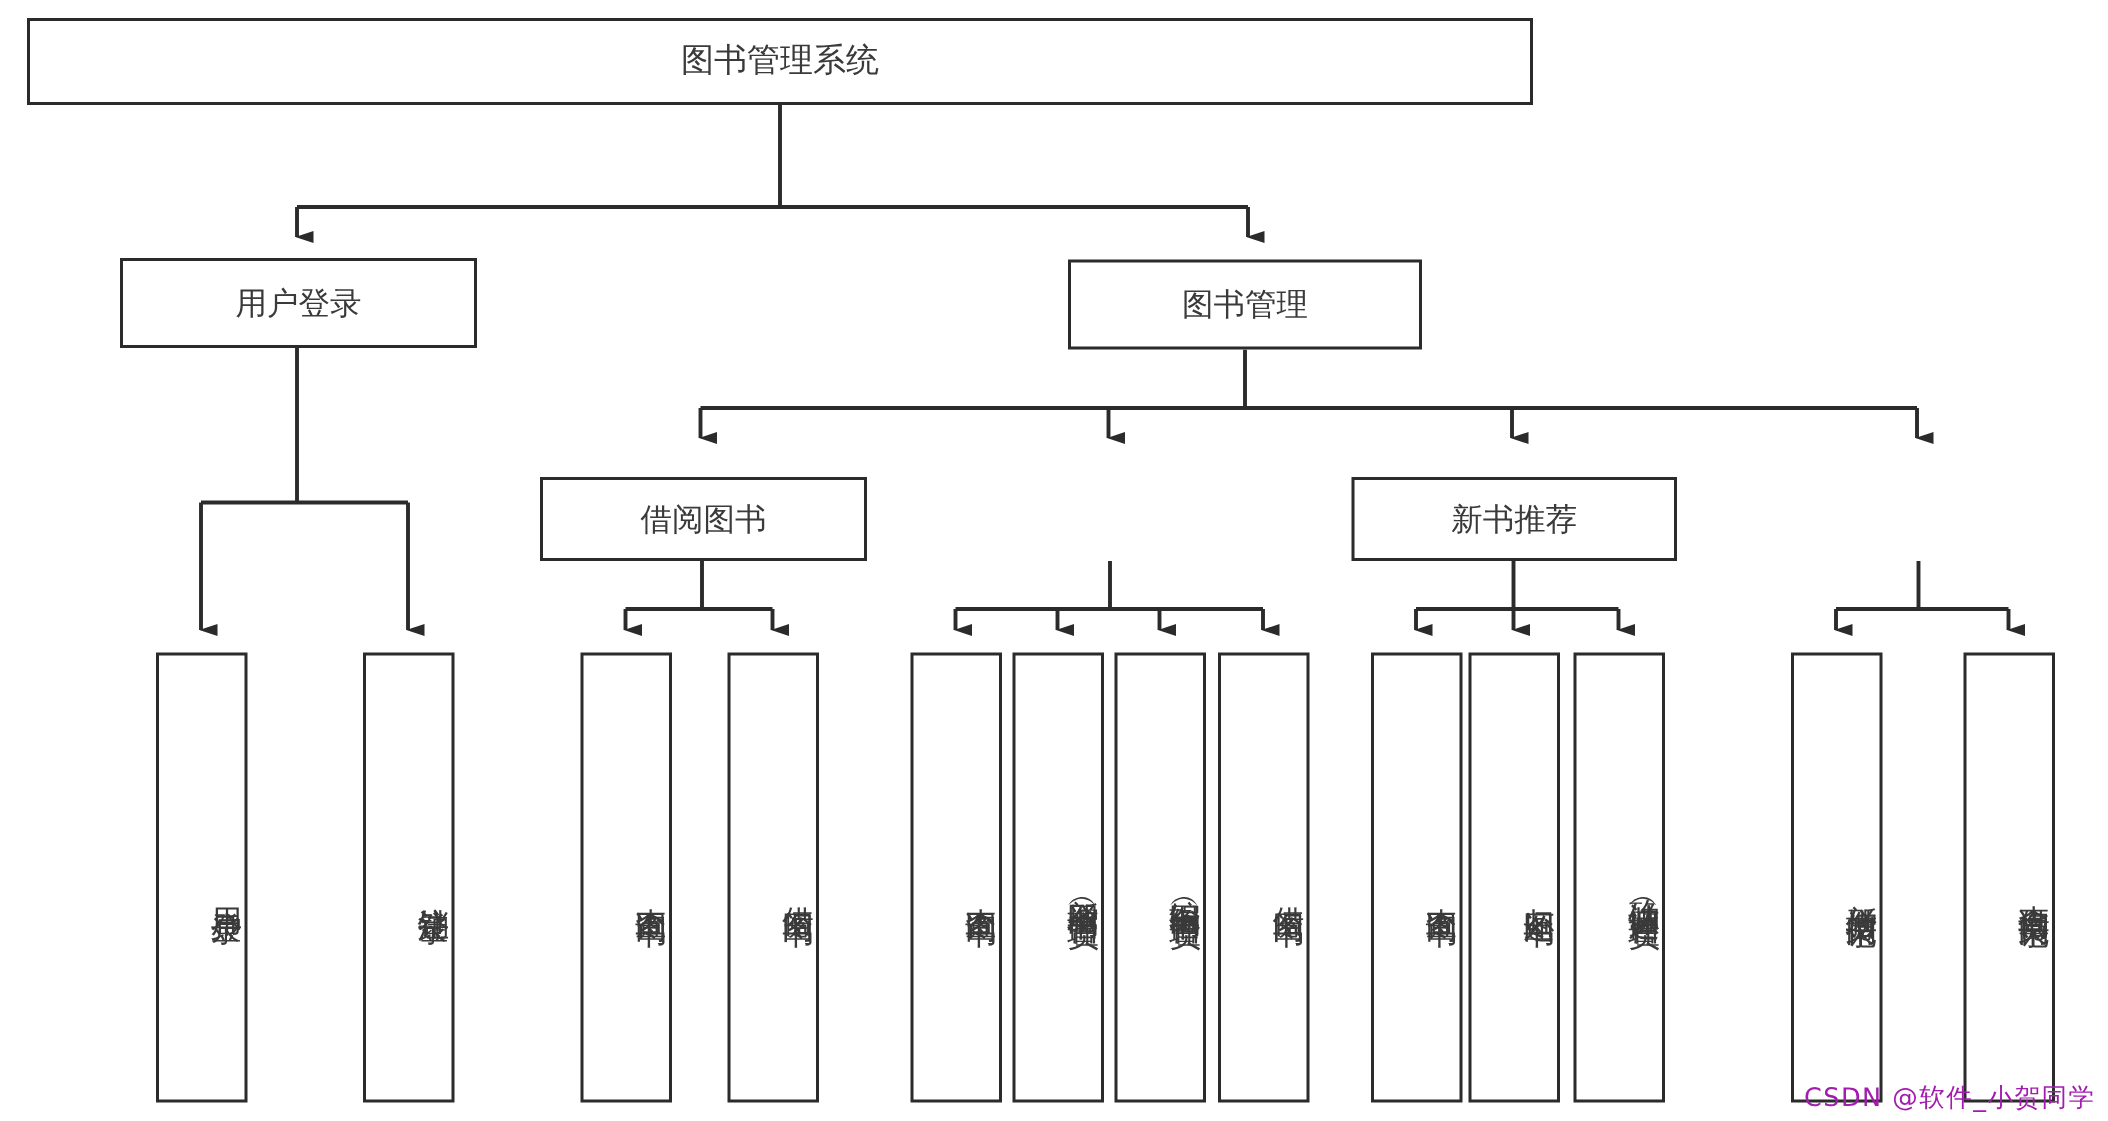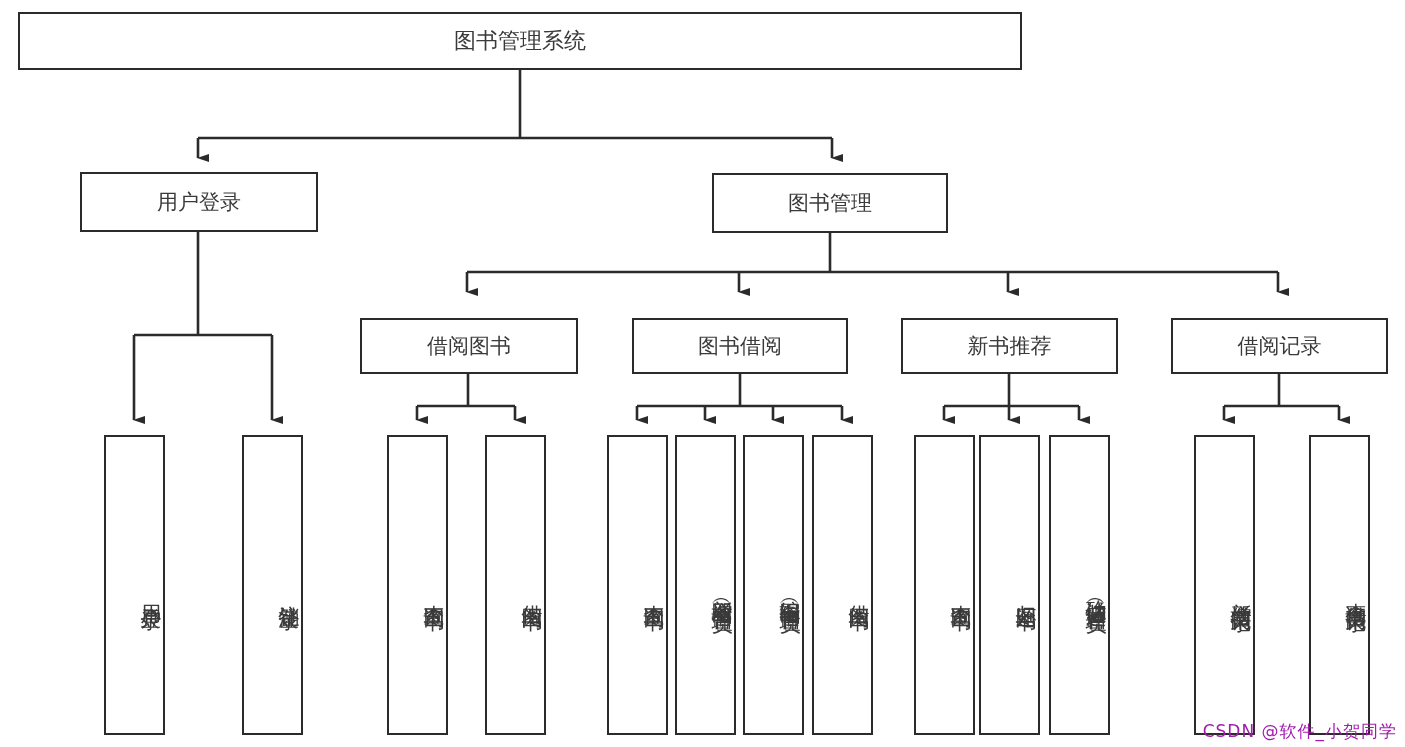--- a/index.html
+++ b/index.html
@@ -113,28 +113,22 @@
   <div class="node lvl2" style="left:80px;top:172px;width:238px;height:60px;">
     <span class="txt">用户登录</span>
   </div>
   <div class="node lvl2" style="left:712px;top:173px;width:236px;height:60px;">
     <span class="txt">图书管理</span>
   </div>
 
   <div class="node lvl3" style="left:360px;top:318px;width:218px;height:56px;">
     <span class="txt">借阅图书</span>
   </div>
-  <div class="node lvl3" style="left:632px;top:318px;width:216px;height:56px;">
-    <span class="txt">图书借阅</span>
-  </div>
   <div class="node lvl3" style="left:901px;top:318px;width:217px;height:56px;">
     <span class="txt">新书推荐</span>
-  </div>
-  <div class="node lvl3" style="left:1171px;top:318px;width:217px;height:56px;">
-    <span class="txt">借阅记录</span>
   </div>
 
   <div class="node leaf" style="left:104px;top:435px;width:61px;height:300px;">
     <span class="txt">用户登录</span>
   </div>
   <div class="node leaf" style="left:242px;top:435px;width:61px;height:300px;">
     <span class="txt">注销登录</span>
   </div>
 
   <div class="node leaf" style="left:387px;top:435px;width:61px;height:300px;">

